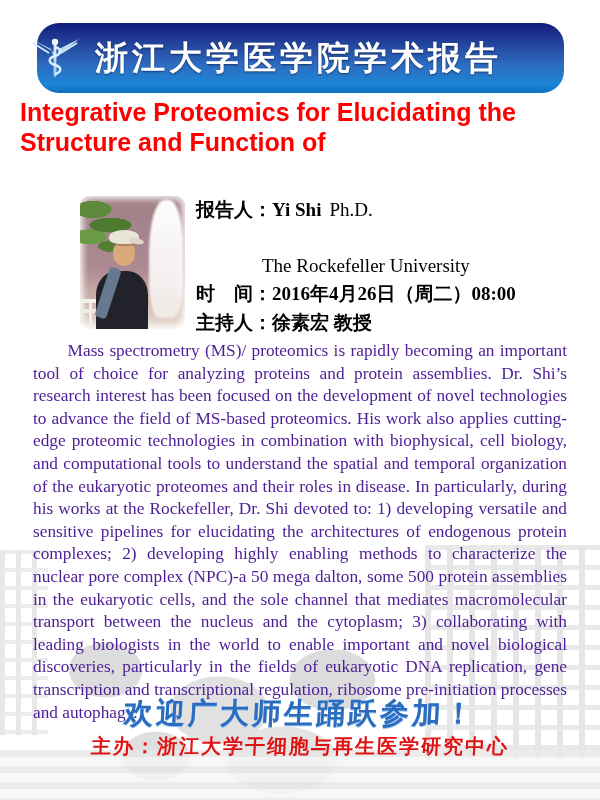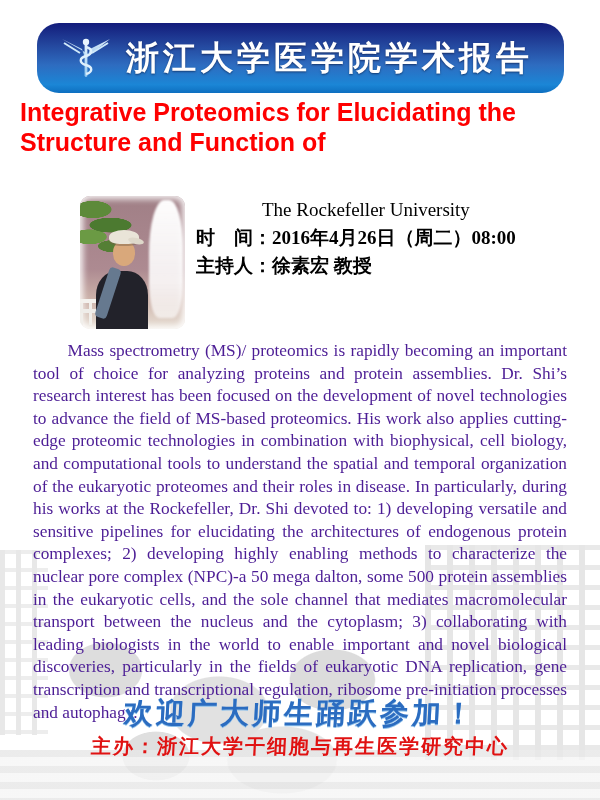--- a/index.html
+++ b/index.html
@@ -38,21 +38,21 @@
     position:absolute;left:0;top:205px;width:600px;height:50px;
     background:repeating-linear-gradient(180deg, #e3e3e3 0 7px, #f4f4f4 7px 16px);
     opacity:.8;
   }
 
   
   .banner{
     position:absolute;left:37px;top:23px;width:527px;height:70px;
     border-radius:22px;
     background:linear-gradient(180deg,#131c7b 0%,#23459c 30%,#2e6cc0 60%,#1b86d6 88%,#0d6fc0 100%);
-    display:flex;align-items:center;justify-content:center;gap:14px;
+    display:flex;align-items:center;gap:14px;
   }
   .banner-logo{width:52px;height:46px;flex:0 0 auto;margin-left:-8px;}
   .banner-title{
     color:#ffffff;font-family:"Liberation Sans",sans-serif;font-weight:bold;
     font-size:33px;letter-spacing:4px;white-space:nowrap;
     text-shadow:0 1px 2px rgba(0,0,30,.5);
   }
 
   
   .sem-title{
@@ -110,21 +110,21 @@
     position:absolute;left:48px;top:42px;width:16px;height:6px;
     background:#ded8ca;border-radius:50%;transform:rotate(12deg);
   }
 
   
   .info{
     position:absolute;left:196px;top:196px;width:380px;
     font-size:19px;line-height:28.2px;color:#000;
   }
   .info .zh{font-weight:bold;}
-  .info .indent{padding-left:66px;}
+  .info .indent{padding-left:66px;margin-top:28px;}
   .info .name{font-weight:bold;}
   .info .deg{font-weight:normal;padding-left:8px;}
 
   
   .abstract{
     position:absolute;left:33px;top:340px;width:534px;
     font-size:17.3px;line-height:22.6px;text-align:justify;
     text-indent:2em;color:#4c1d95;
   }
 
@@ -182,20 +182,23 @@
     <div class="fountain"></div>
     <div class="railing"></div>
     <div class="shirt"></div>
     <div class="strap"></div>
     <div class="face"></div>
     <div class="cap"></div>
     <div class="visor"></div>
   </div>
 
   <div class="info">
+    <div>
+      <span class="zh">报告人：</span><span class="name">Yi Shi</span><span class="deg">Ph.D.</span>
+    </div>
     <div class="indent">
       <span>The Rockefeller University</span>
     </div>
     <div>
       <span class="zh">时　间：</span><span class="zh">2016年4月26日（周二）08:00</span>
     </div>
     <div>
       <span class="zh">主持人：</span><span class="zh">徐素宏 教授</span>
     </div>
   </div>

